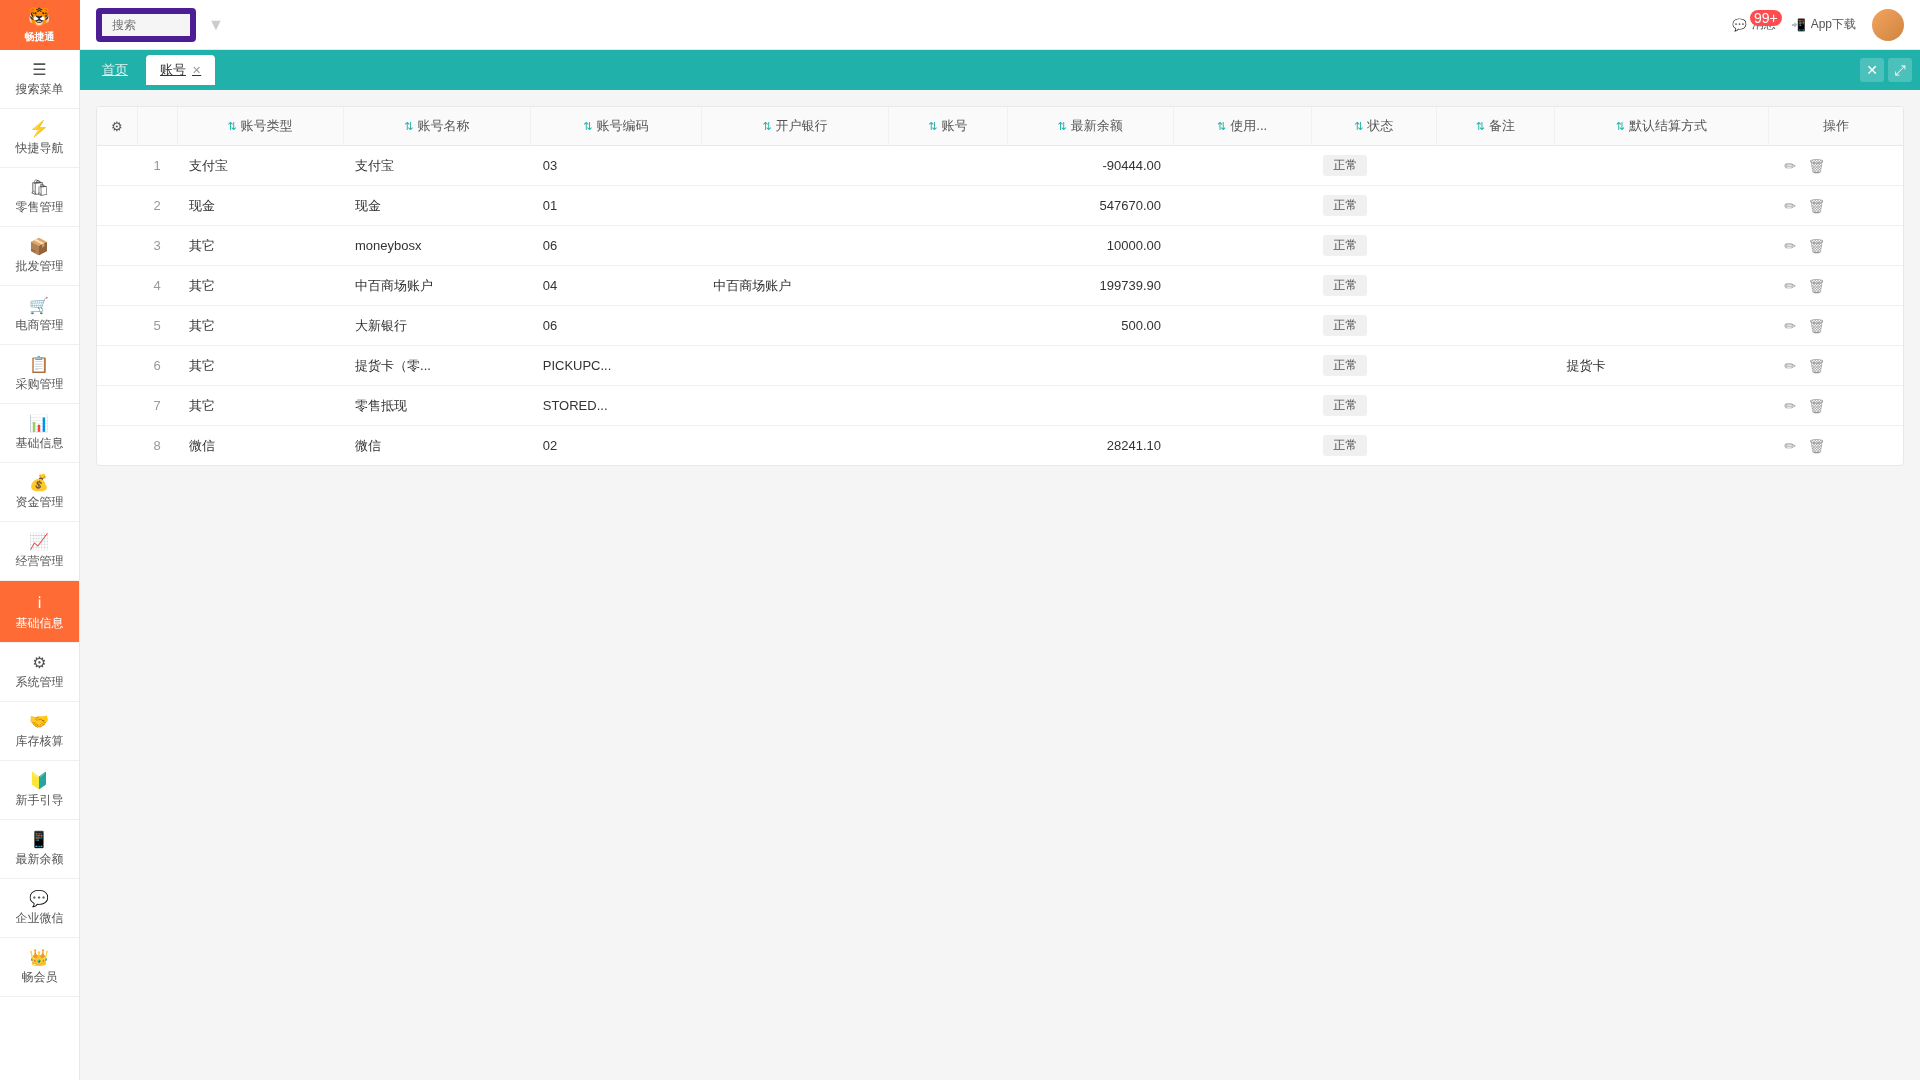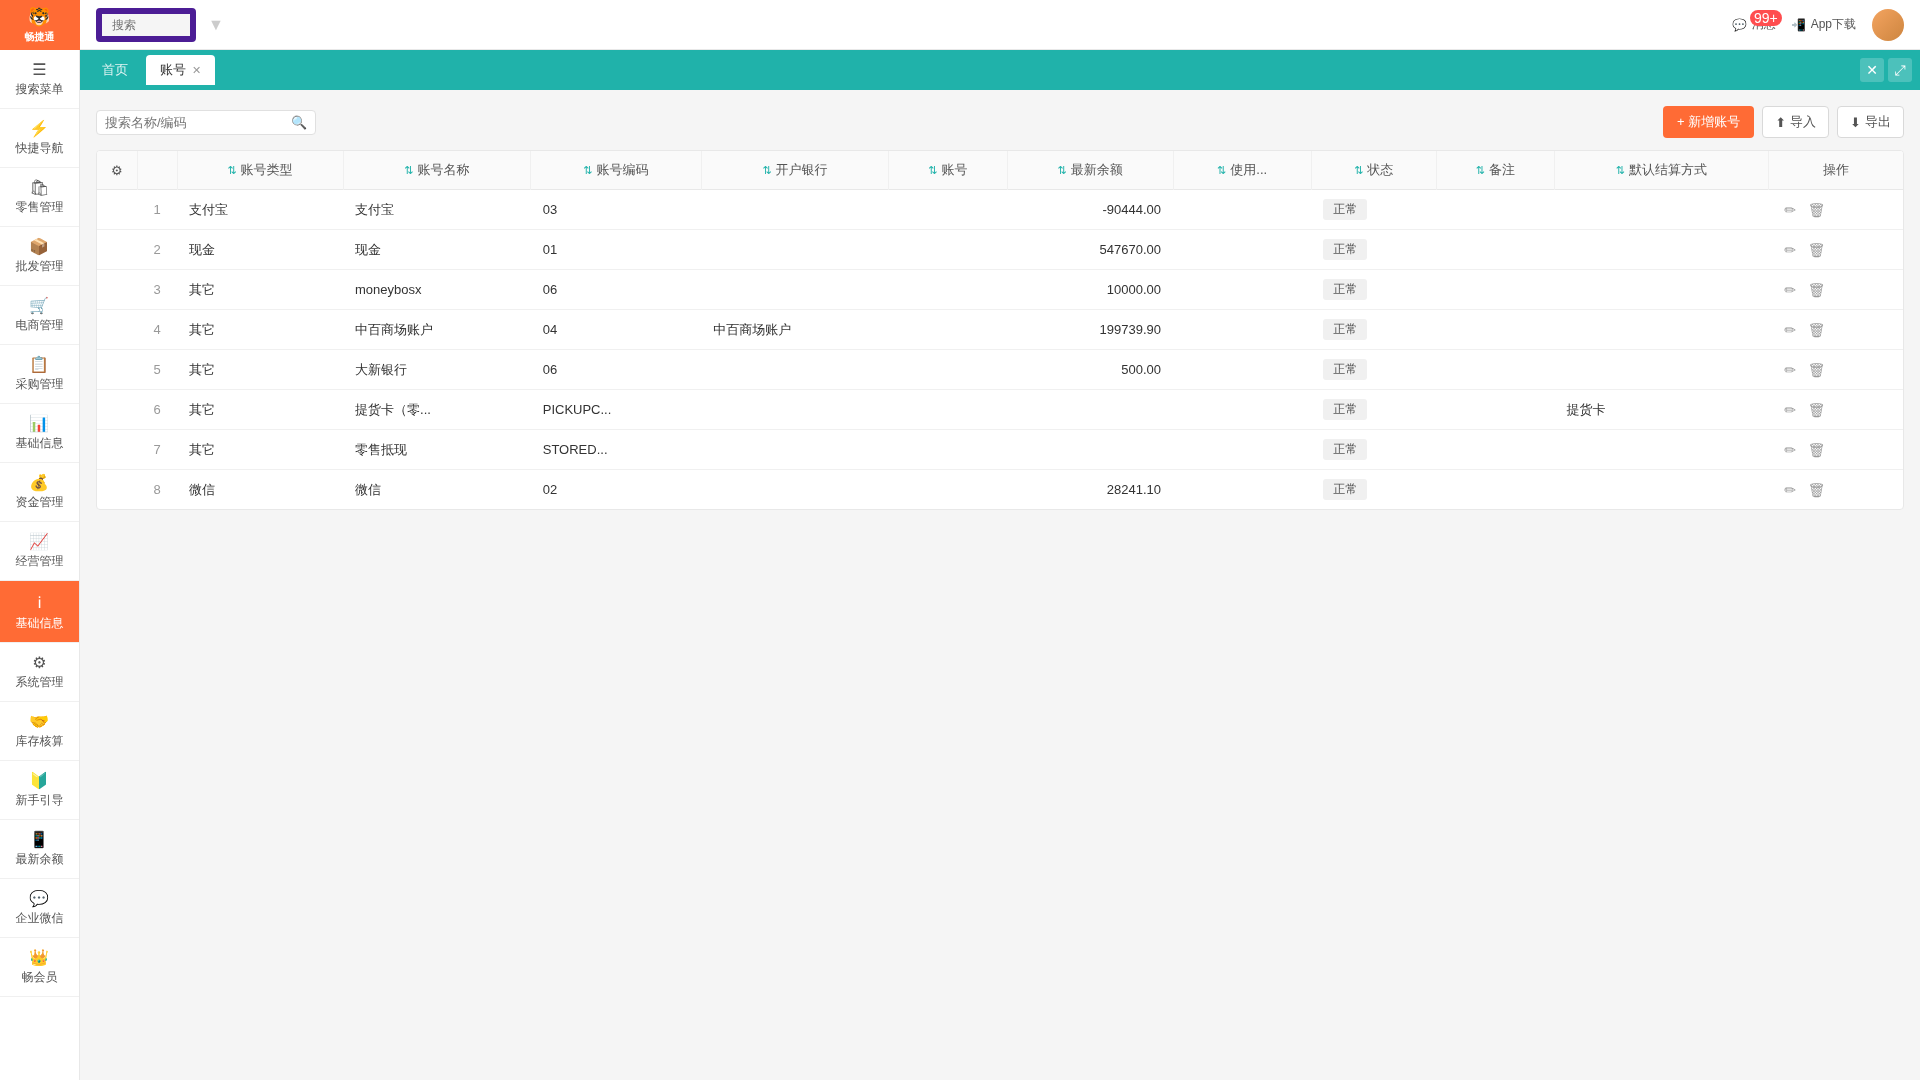--- a/index.html
+++ b/index.html
@@ -128,20 +128,21 @@
     .tab-item {
       height: 30px;
       padding: 0 14px;
       border-radius: 4px 4px 0 0;
       display: flex;
       align-items: center;
       gap: 6px;
       font-size: 13px;
       cursor: pointer;
       color: rgba(255,255,255,0.85);
+      text-decoration: underline;
     }
     .tab-item.active {
       background: #fff;
       color: #333;
     }
     .tab-close {
       font-size: 11px;
       color: #999;
       cursor: pointer;
     }
@@ -425,37 +426,20 @@
       <span class="tab-close">✕</span>
     </div>
     <div class="tabs-actions">
       <div class="tabs-action-btn">✕</div>
       <div class="tabs-action-btn">⤢</div>
     </div>
   </div>
 
   <div class="content-area">
 
-    <div class="toolbar">
-      <div class="search-box">
-        <input type="text" style="border: none; outline: none; font-size: 13px; width: 180px; color: rgb(153, 153, 153);" placeholder="搜索名称/编码">
-        <span style="color:#aaa;cursor:pointer;">🔍</span>
-      </div>
-      <div class="toolbar-right">
-        <button class="btn-add">+ 新增账号</button>
-        <button class="btn-import">
-          <span>⬆</span>
-          <span>导入</span>
-        </button>
-        <button class="btn-export">
-          <span>⬇</span>
-          <span>导出</span>
-        </button>
-      </div>
-    </div>
 
     <div class="table-container">
       <table>
         <thead>
           <tr>
             <th class="gear-col">⚙</th>
             <th class="num-col"></th>
             <th><span class="sort-icon">⇅</span><span>账号类型</span></th>
             <th><span class="sort-icon">⇅</span><span>账号名称</span></th>
             <th><span class="sort-icon">⇅</span><span>账号编码</span></th>

